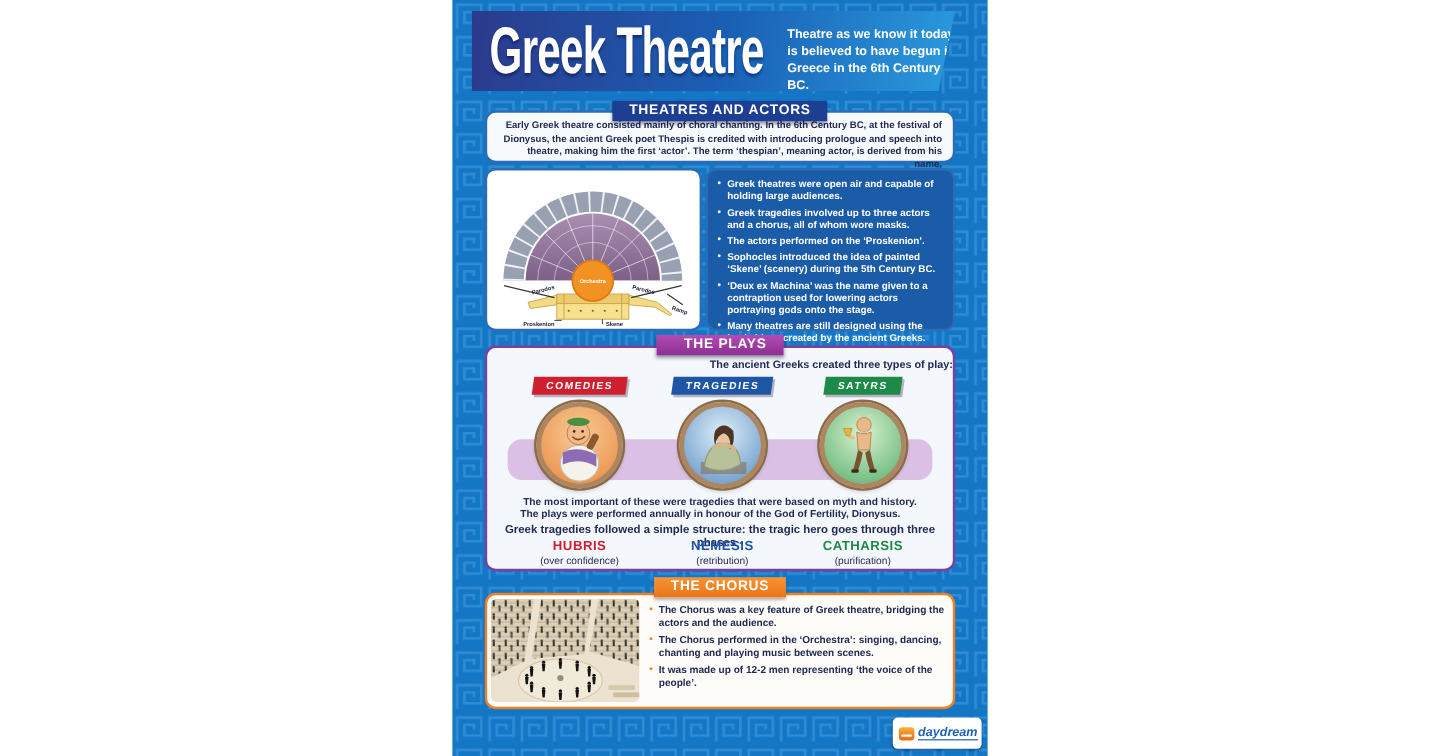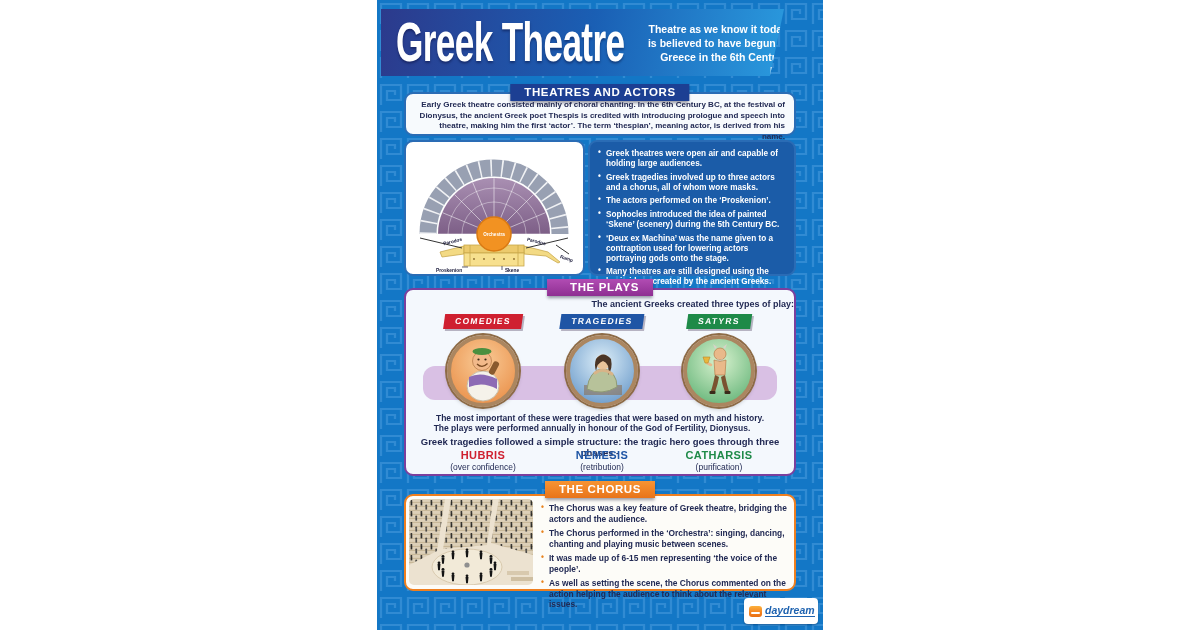--- a/index.html
+++ b/index.html
@@ -3,24 +3,24 @@
 <meta charset="utf-8">
 <style>
   * { box-sizing: border-box; margin: 0; padding: 0; }
   html,body { width:1200px; height:630px; background:#ffffff; font-family:"Liberation Sans", sans-serif; }
   .stage { position:relative; width:1200px; height:630px; background:#ffffff; overflow:hidden; }
 
   .poster { position:absolute; left:377px; top:0; width:446px; height:630px; background:#1377c6; overflow:hidden; }
   .poster > svg.bgpattern { position:absolute; left:0; top:0; width:100%; height:100%; }
 
   
-  .banner { position:absolute; left:4px; top:9px; width:403px; height:67px;
+  .banner { position:absolute; left:16px; top:9px; width:403px; height:67px;
     background:linear-gradient(100deg,#2c3a8c 0%,#1a5fb4 52%,#2a9ade 100%);
     clip-path:polygon(0 0,100% 0,96.5% 100%,0 100%);
-    box-shadow:0 2px 4px rgba(0,0,30,.35);text-align:right; }
+    box-shadow:0 2px 4px rgba(0,0,30,.35); }
   .page-title { position:absolute; left:15px; top:0; height:67px; line-height:66px;
     font-weight:bold; font-size:55px; color:#fff; white-space:nowrap;
     transform:scaleX(0.64); transform-origin:0 50%; letter-spacing:-1px;
     text-shadow:0 2px 3px rgba(0,0,40,.4); }
   .subtitle { position:absolute; left:263px; top:14px; width:144px;
     font-weight:bold; font-size:10.5px; line-height:1.32; color:#fff; }
 
   
   .ribbon { position:absolute; left:50%; transform:translateX(-50%); z-index:6;
     color:#fff; font-weight:bold; font-size:11.5px; line-height:17px; height:17px;
@@ -301,22 +301,21 @@
             <use href="#fig" x="72" y="57"></use>
             <use href="#fig" x="82" y="61.5"></use>
           <circle cx="58" cy="66" r="2.6" fill="#8f8f8f"></circle>
           <rect x="98" y="72" width="22" height="4" fill="#d8c9ae"></rect>
           <rect x="102" y="78" width="22" height="4" fill="#cfbfa2"></rect>
         </svg>
       </div>
       <ul class="obullets">
         <li>The Chorus was a key feature of Greek theatre, bridging the actors and the audience.</li>
         <li>The Chorus performed in the ‘Orchestra’: singing, dancing, chanting and playing music between scenes.</li>
-        <li>It was made up of 6-15 men representing ‘the voice of the people’.</li>
-        <li>As well as setting the scene, the Chorus commented on the action helping the audience to think about the relevant issues.</li>
+        <li>It was made up of 12-2 men representing ‘the voice of the people’.</li>
       </ul>
     </div>
 
     <div class="logo">
       <span class="logo-icon"></span>
       <span class="logo-word">daydream</span>
     </div>
 
   </div>
 </div>

